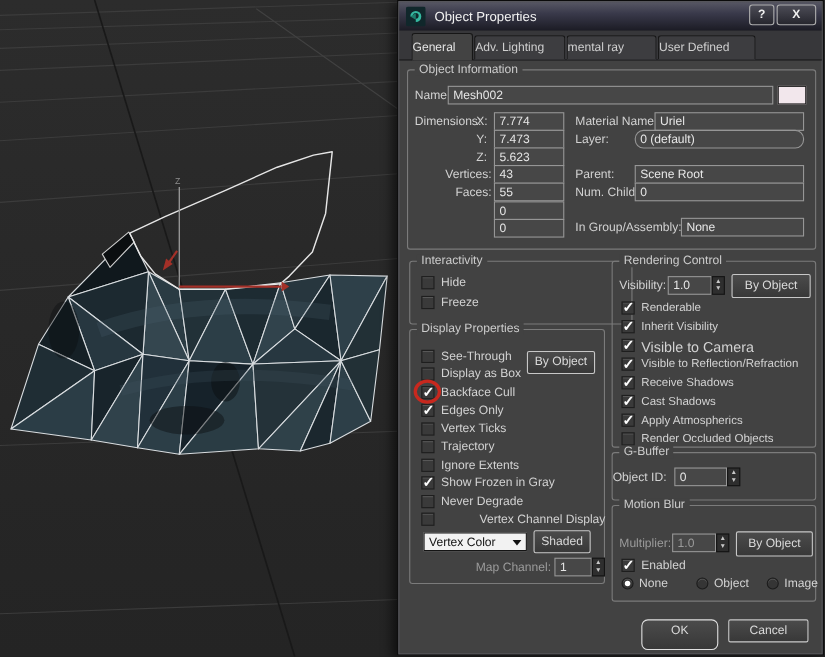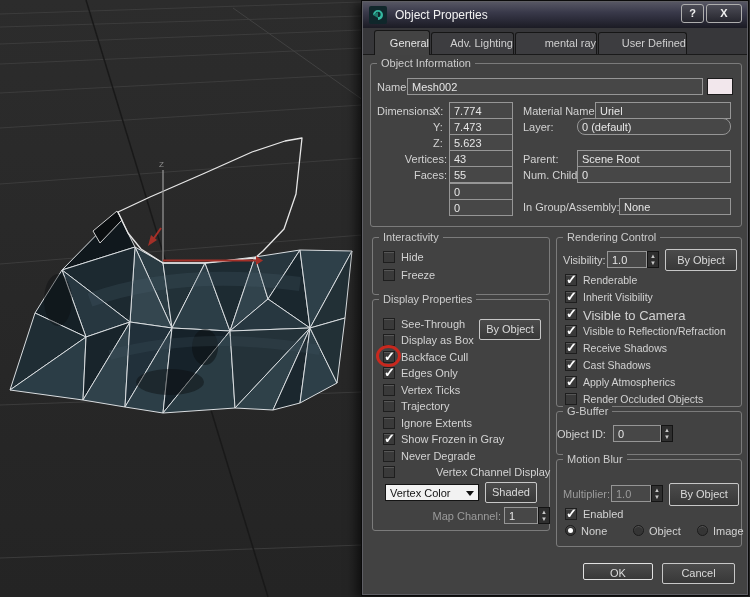--- a/index.html
+++ b/index.html
@@ -18,21 +18,21 @@
   #titlebar .ttl{color:#f2f2f2;font-size:12px;margin-left:8px;}
   .tbtn{position:absolute;top:3px;height:19px;box-sizing:border-box;
         background:linear-gradient(180deg,#4c4c56,#26262e);border:1px solid #aeaeae;
         border-radius:3px;color:#f0f0f0;font-weight:bold;font-size:11px;
         text-align:center;line-height:17px;}
   #logo{width:18px;height:18px;margin-left:6px;flex:0 0 auto;}
   #tabstrip{position:absolute;left:1px;top:27px;right:1px;height:27px;background:#37373a;
             border-bottom:1px solid #1a1a1a;box-sizing:border-box;}
   .tab{position:absolute;top:4px;height:22px;box-sizing:border-box;background:#3d3d40;
        border:1px solid #161616;border-bottom:none;border-radius:3px 3px 0 0;
-       text-align:right;line-height:20px;color:#cfcfcf;}
+       text-align:left;line-height:20px;color:#cfcfcf;}
   .tab.active{top:2px;height:25px;background:#434343;color:#e4e4e4;line-height:24px;z-index:2;}
   
   .grp{position:absolute;border:1px solid #7b7b7b;border-radius:3px;box-sizing:border-box;}
   .grp>.legend{position:absolute;top:-7px;left:6px;background:#424242;padding:0 4px;color:#cccccc;white-space:nowrap;}
   .lb{position:absolute;white-space:nowrap;color:#d2d2d2;}
   .lb.dim{color:#9b9b9b;}
   .fld{position:absolute;box-sizing:border-box;height:17px;background:#474747;
        border:1px solid #969696;color:#e6e6e6;padding:1px 4px 0 4px;white-space:nowrap;
        overflow:hidden;line-height:14px;}
   .fld.dim{color:#9b9b9b;}
@@ -191,21 +191,21 @@
       <div class="fld" style="left:78px;top:135px;width:64px;">0</div>
 
       <span class="lb" style="left:152px;top:89px;">Parent:</span>
       <div class="fld" style="left:206px;top:86px;width:154px;">Scene Root</div>
       <span class="lb" style="left:152px;top:105px;">Num. Children:</span>
       <div class="fld" style="left:206px;top:102px;width:154px;">0</div>
       <span class="lb" style="left:152px;top:137px;">In Group/Assembly:</span>
       <div class="fld" style="left:248px;top:134px;width:112px;">None</div>
     </div>
 
-    <div class="grp" style="left:10px;top:236px;width:178px;height:58px;text-decoration:underline;">
+    <div class="grp" style="left:10px;top:236px;width:203px;height:58px;text-decoration:underline;">
       <span class="legend">Interactivity</span>
       <span class="cb" style="left:10px;top:13px;" data-checked="false"></span>
       <span class="lb" style="left:28px;top:13px;">Hide</span>
       <span class="cb" style="left:10px;top:31px;" data-checked="false"></span>
       <span class="lb" style="left:28px;top:31px;">Freeze</span>
     </div>
 
     <div class="grp" style="left:10px;top:298px;width:178px;height:232px;">
       <span class="legend">Display Properties</span>
       <div class="btn" style="left:106px;top:19px;width:62px;height:21px;line-height:19px;">By Object</div>
@@ -297,16 +297,16 @@
       <span class="cb" style="left:8px;top:48px;" data-checked="true"></span>
       <span class="lb" style="left:26px;top:48px;">Enabled</span>
       <span class="radio" style="left:8px;top:65px;" data-on="true"></span>
       <span class="lb" style="left:24px;top:65px;">None</span>
       <span class="radio" style="left:76px;top:65px;" data-on="false"></span>
       <span class="lb" style="left:92px;top:65px;">Object</span>
       <span class="radio" style="left:140px;top:65px;" data-on="false"></span>
       <span class="lb" style="left:156px;top:65px;">Image</span>
     </div>
 
-    <div class="btn" id="okbtn" style="left:221px;top:562px;width:70px;height:17px;border-color:#e0e0e0;">OK</div>
+    <div class="btn" id="okbtn" style="left:221px;top:562px;width:70px;height:28px;border-color:#e0e0e0;border-radius:6px;">OK</div>
     <div class="btn" id="cancelbtn" style="left:300px;top:562px;width:73px;height:21px;">Cancel</div>
   </div>
 </div>
 
 </body></html>

